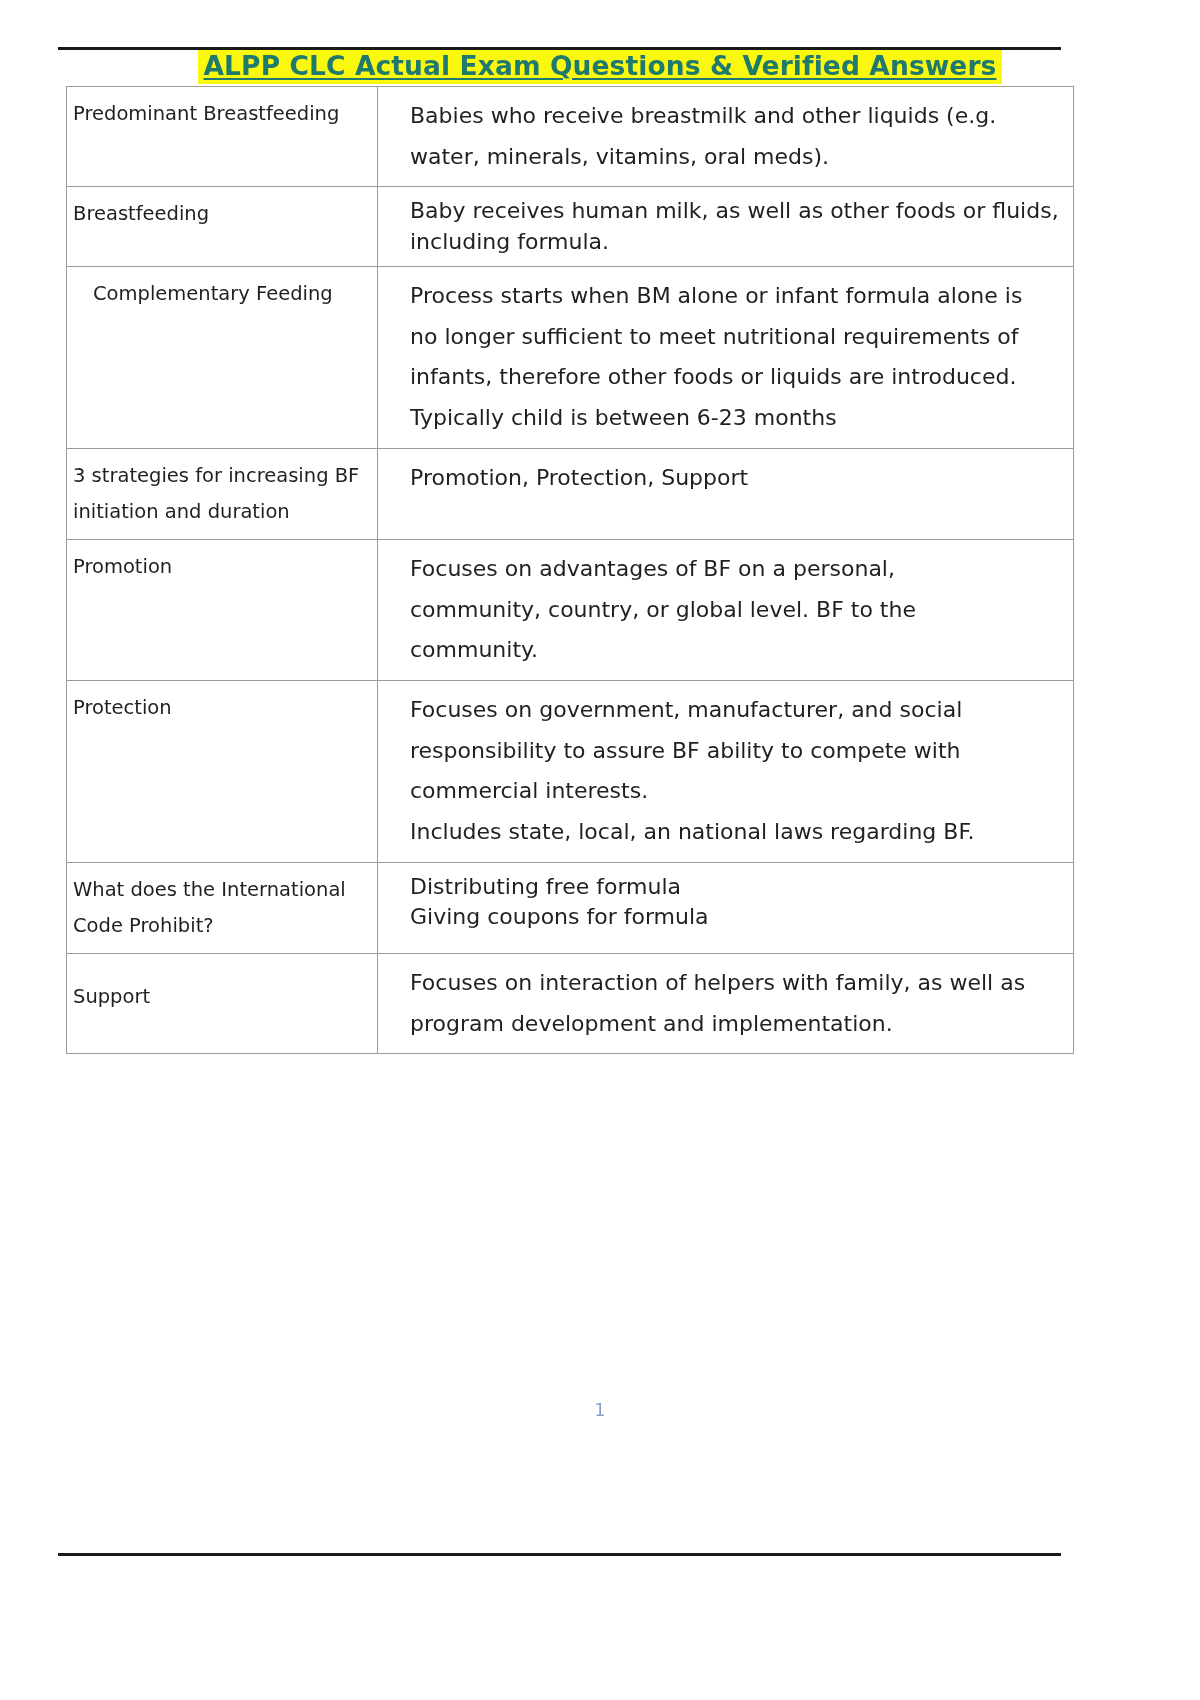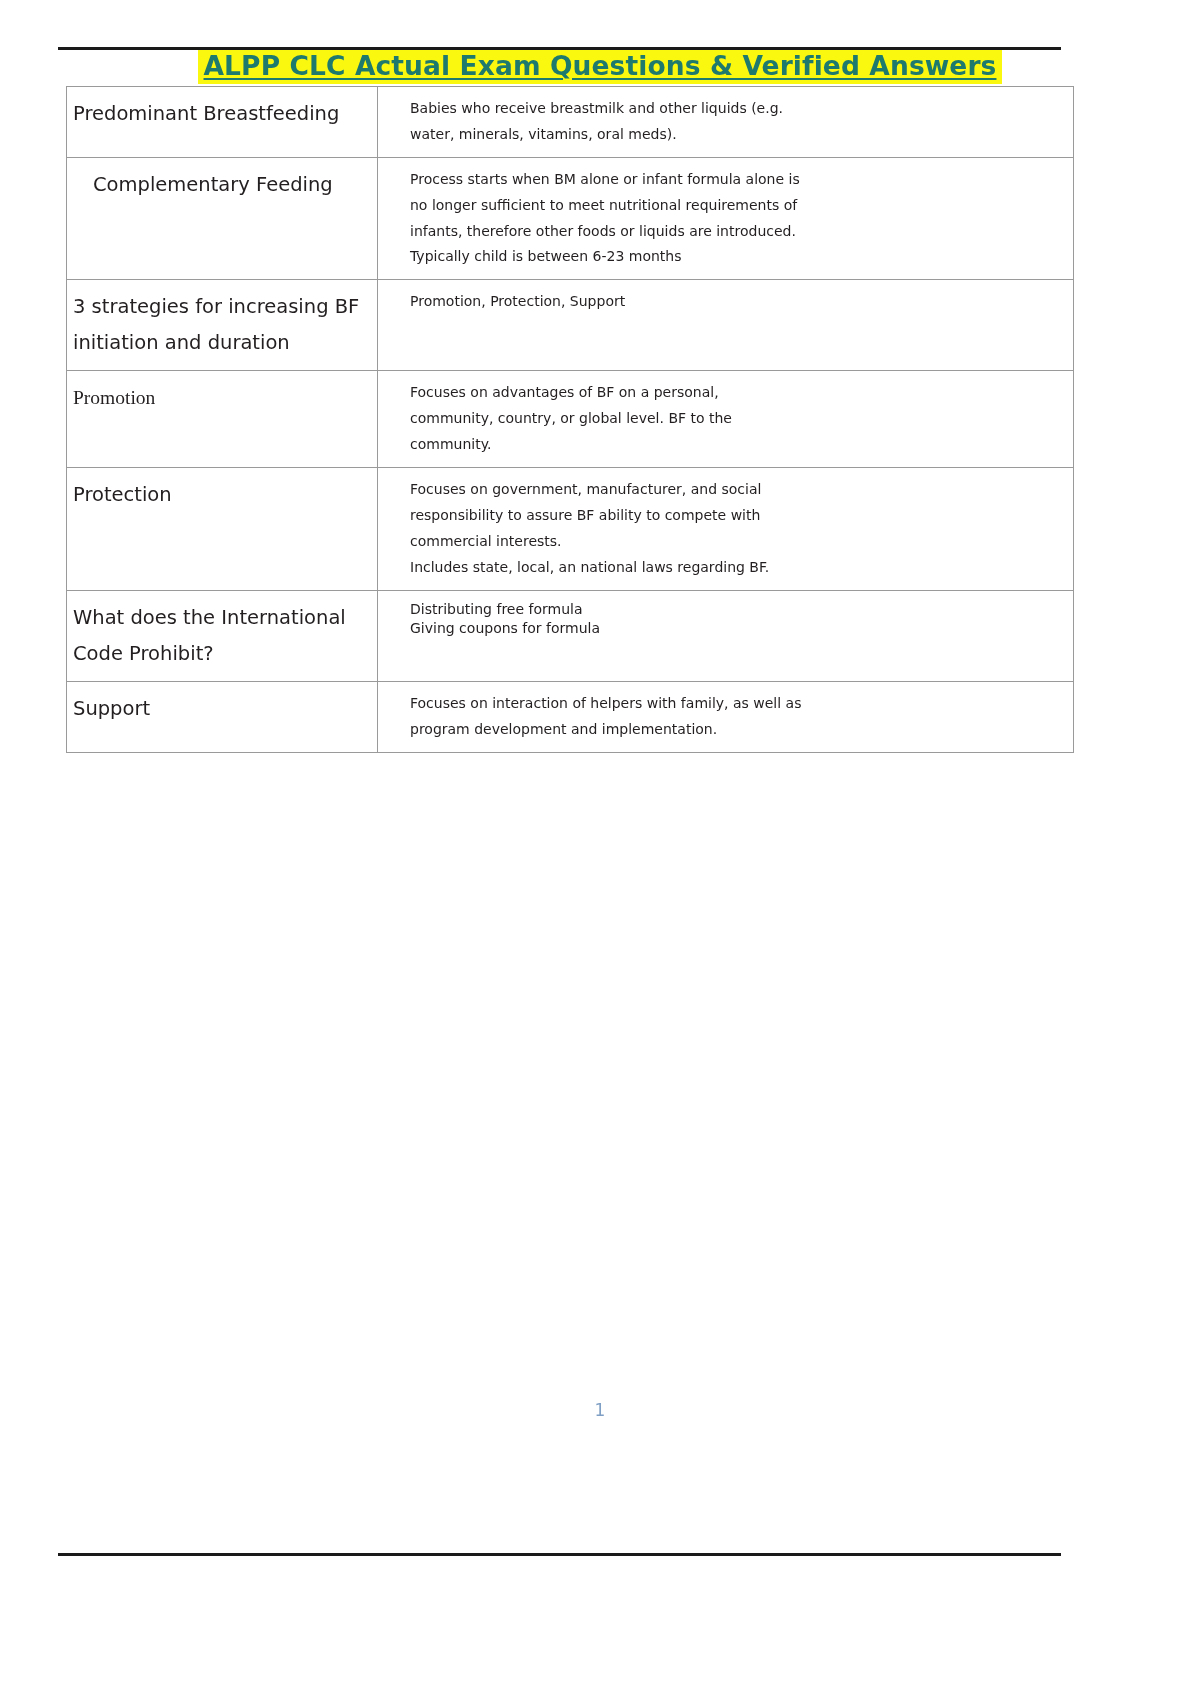--- a/index.html
+++ b/index.html
@@ -86,21 +86,21 @@
 
   .cell-inner {
     padding: 9px 10px 9px 6px;
   }
   .cell-inner.def {
     padding-left: 32px;
     padding-right: 14px;
   }
 
   .line {
-    font-size: 14px;
+    font-size: 22px;
     line-height: 1.85;
     white-space: pre-wrap;
     color: #231f20;
   }
   .line.tight {
     line-height: 1.38;
   }
   
   .term .line {
     font-size: 19.5px;
@@ -144,20 +144,33 @@
           <td class="def" style="border-color: rgb(154, 154, 154);">
             <div class="cell-inner def">
               <div class="line" style="color: rgb(35, 31, 32);">Babies who receive breastmilk and other liquids (e.g.
 water, minerals, vitamins, oral meds).</div>
             </div>
           </td>
         </tr>
         <tr>
           <td class="term" style="border-color: rgb(154, 154, 154);">
             <div class="cell-inner">
+              <div class="line" style="color: rgb(35, 31, 32);">Breastfeeding</div>
+            </div>
+          </td>
+          <td class="def" style="border-color: rgb(154, 154, 154);">
+            <div class="cell-inner def">
+              <div class="line tight" style="color: rgb(35, 31, 32);">Baby receives human milk, as well as other foods or fluids,
+including formula.</div>
+            </div>
+          </td>
+        </tr>
+        <tr>
+          <td class="term" style="border-color: rgb(154, 154, 154);">
+            <div class="cell-inner">
               <div class="line" style="color: rgb(35, 31, 32); margin-left: 20px;">Complementary Feeding</div>
             </div>
           </td>
           <td class="def" style="border-color: rgb(154, 154, 154);">
             <div class="cell-inner def">
               <div class="line" style="color: rgb(35, 31, 32);">Process starts when BM alone or infant formula alone is
 no longer sufficient to meet nutritional requirements of
 infants, therefore other foods or liquids are introduced.
 Typically child is between 6-23 months</div>
             </div>
@@ -170,21 +183,21 @@
 initiation and duration</div>
             </div>
           </td>
           <td class="def" style="border-color: rgb(154, 154, 154);">
             <div class="cell-inner def">
               <div class="line" style="color: rgb(35, 31, 32);">Promotion, Protection, Support</div>
             </div>
           </td>
         </tr>
         <tr>
-          <td class="term" style="border-color: rgb(154, 154, 154); font-family: Liberation Serif, serif;">
+          <td class="term" style="border-color: rgb(154, 154, 154);">
             <div class="cell-inner">
               <div class="line" style="color: rgb(35, 31, 32);">Promotion</div>
             </div>
           </td>
           <td class="def" style="border-color: rgb(154, 154, 154);">
             <div class="cell-inner def">
               <div class="line" style="color: rgb(35, 31, 32);">Focuses on advantages of BF on a personal,
 community, country, or global level. BF to the
 community.</div>
             </div>
@@ -215,21 +228,21 @@
           <td class="def" style="border-color: rgb(154, 154, 154);">
             <div class="cell-inner def">
               <div class="line tight" style="color: rgb(35, 31, 32);">Distributing free formula
 Giving coupons for formula</div>
             </div>
           </td>
         </tr>
         <tr>
           <td class="term" style="border-color: rgb(154, 154, 154);">
             <div class="cell-inner">
-              <div class="line" style="color: rgb(35, 31, 32);">Support</div>
+              <div class="line" style="color: rgb(35, 31, 32); margin-top: 16px;">Support</div>
             </div>
           </td>
           <td class="def" style="border-color: rgb(154, 154, 154);">
             <div class="cell-inner def">
               <div class="line" style="color: rgb(35, 31, 32);">Focuses on interaction of helpers with family, as well as
 program development and implementation.</div>
             </div>
           </td>
         </tr>
       </tbody>

